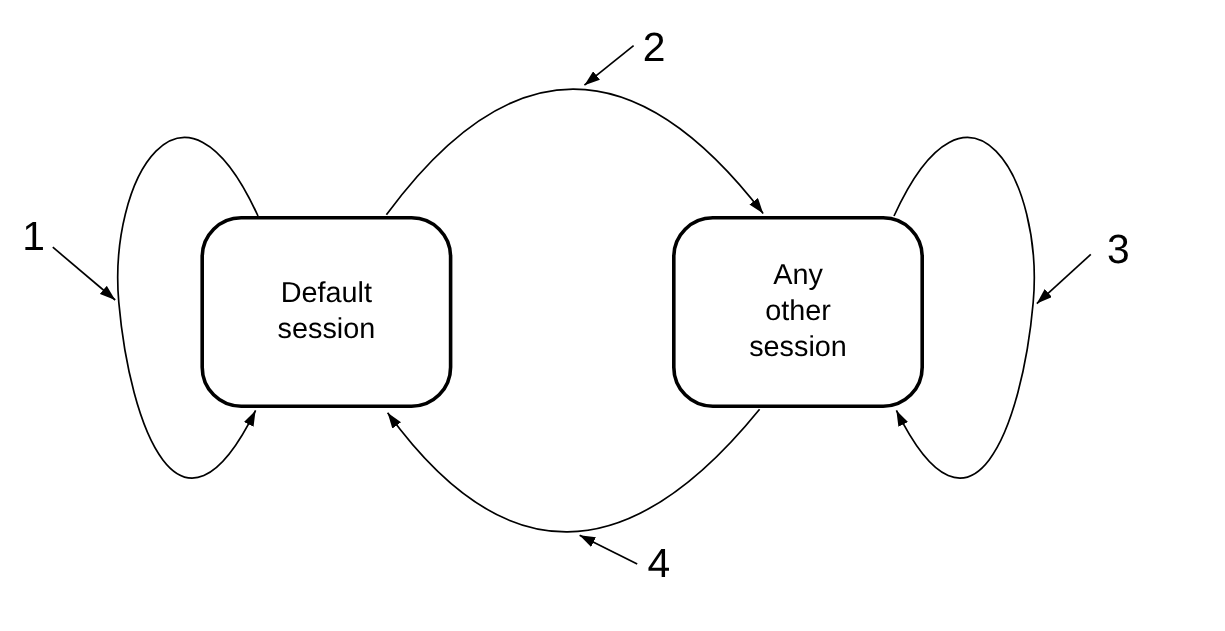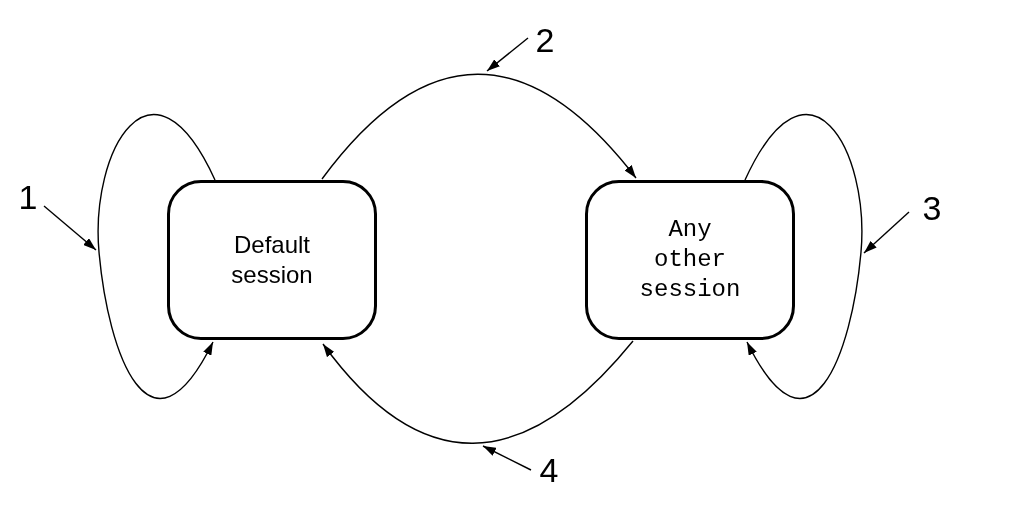--- a/index.html
+++ b/index.html
@@ -38,21 +38,21 @@
     border-radius: 34px;
     display: flex;
     flex-direction: column;
     align-items: center;
     justify-content: center;
     text-align: center;
     font-size: 24px;
     line-height: 30px;
   }
   .state-default { left: 167px; top: 180px; }
-  .state-other   { left: 585px; top: 180px; font-family: Liberation Mono, monospace; }
+  .state-other   { left: 560px; top: 180px; }
   .num-label {
     position: absolute;
     transform: translate(-50%, -50%);
     font-size: 34px;
     line-height: 34px;
     white-space: nowrap;
   }
   .num-1 { left: 28px;  top: 197px; }
   .num-2 { left: 545px; top: 40px;  }
   .num-3 { left: 932px; top: 208px; }

